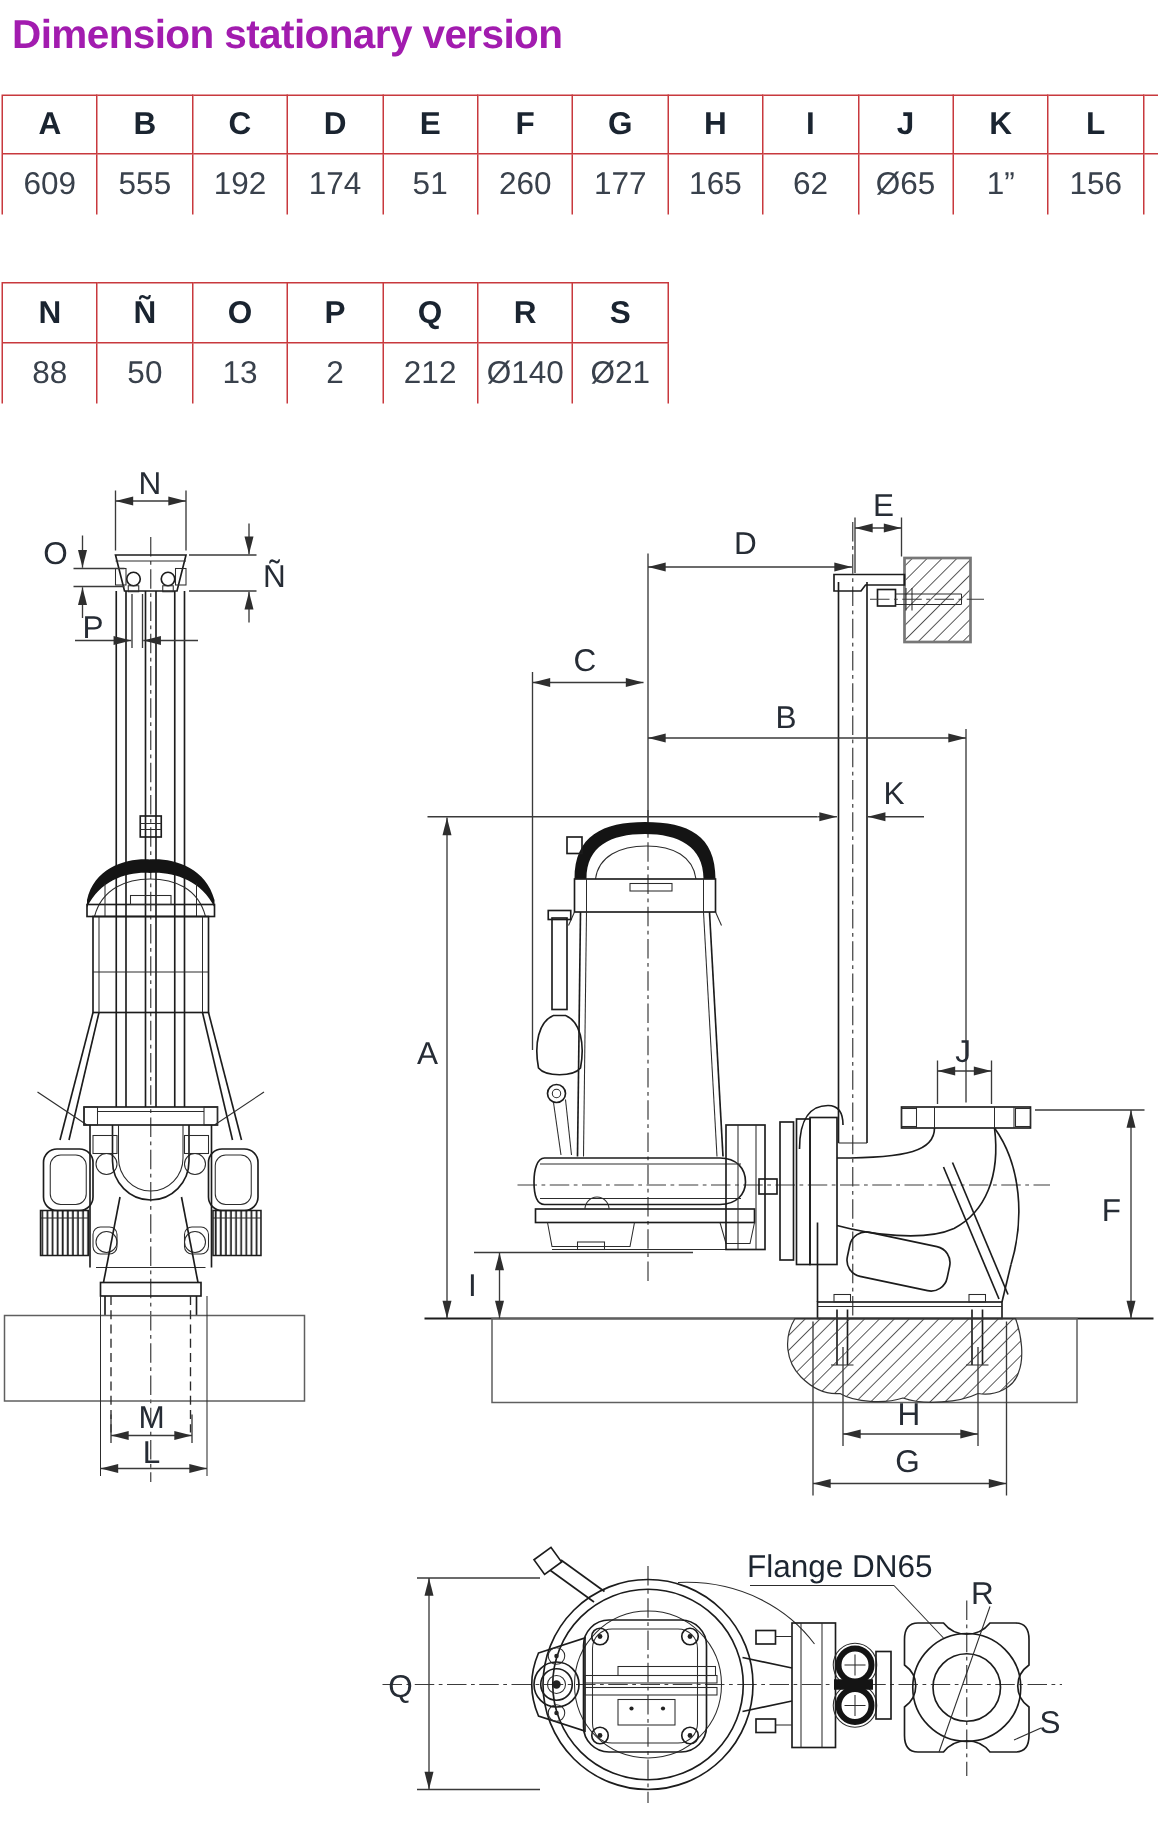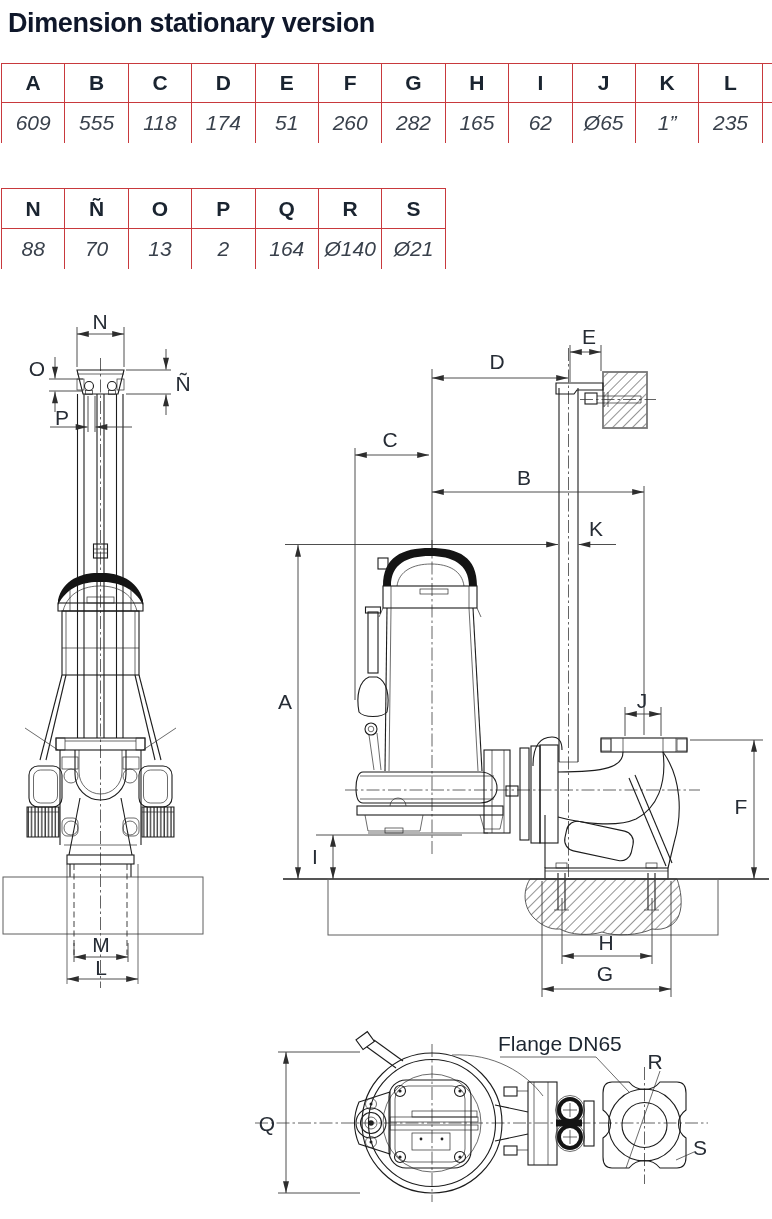--- a/index.html
+++ b/index.html
@@ -1,27 +1,27 @@
 <!DOCTYPE html>
 <html><head>
 <meta charset="utf-8">
 <style>
   html,body{margin:0;padding:0;background:#fff;}
   .page{position:relative;width:772px;height:1219px;background:#fff;overflow:hidden;
         font-family:"Liberation Sans",sans-serif;}
   .title{position:absolute;left:8px;top:8px;font-size:27px;font-weight:700;
-         color:#0f172a;letter-spacing:-0.4px;}
+         color:#a21caf;letter-spacing:-0.4px;}
   .dim-table{position:absolute;display:grid;border-left:1.4px solid #c8393d;
              font-size:21px;color:#39414c;}
   .dim-table .hc{font-weight:700;color:#1a2430;
        border-top:1.4px solid #c8393d;border-bottom:1.4px solid #c8393d;
        border-right:1.4px solid #c8393d;
        display:flex;align-items:center;justify-content:center;}
   .dim-table .vc{border-right:1.4px solid #c8393d;
-       display:flex;align-items:center;justify-content:center;font-style:italic;}
+       display:flex;align-items:center;justify-content:center;}
   .noR{border-right:none !important;}
   #t1{left:1px;top:63px;width:770px;grid-template-columns:repeat(12,63.4px) 1fr;
       grid-template-rows:40px 40px;}
   #t2{left:1px;top:188px;grid-template-columns:repeat(7,63.4px);
       grid-template-rows:41px 40px;}
   svg{position:absolute;left:0;top:290px;}
   .ln{stroke:#1c1c1c;stroke-width:1.1;fill:none;}
   .tn{stroke:#2c2c2c;stroke-width:0.7;fill:none;}
   .dm{stroke:#3a3a3a;stroke-width:0.9;fill:none;}
   .cl{stroke:#3c3c3c;stroke-width:0.8;fill:none;stroke-dasharray:13 3 2.5 3;}
@@ -47,46 +47,46 @@
     <div class="hc">F</div>
     <div class="hc">G</div>
     <div class="hc">H</div>
     <div class="hc">I</div>
     <div class="hc">J</div>
     <div class="hc">K</div>
     <div class="hc">L</div>
     <div class="hc noR"></div>
     <div class="vc">609</div>
     <div class="vc">555</div>
-    <div class="vc">118</div>
+    <div class="vc">192</div>
     <div class="vc">174</div>
     <div class="vc">51</div>
     <div class="vc">260</div>
-    <div class="vc">282</div>
+    <div class="vc">177</div>
     <div class="vc">165</div>
     <div class="vc">62</div>
     <div class="vc">Ø65</div>
     <div class="vc">1”</div>
-    <div class="vc">235</div>
+    <div class="vc">156</div>
     <div class="vc noR"></div>
   </div>
 
   <div class="dim-table" id="t2">
     <div class="hc">N</div>
     <div class="hc">Ñ</div>
     <div class="hc">O</div>
     <div class="hc">P</div>
     <div class="hc">Q</div>
     <div class="hc">R</div>
     <div class="hc">S</div>
     <div class="vc">88</div>
-    <div class="vc">70</div>
+    <div class="vc">50</div>
     <div class="vc">13</div>
     <div class="vc">2</div>
-    <div class="vc">164</div>
+    <div class="vc">212</div>
     <div class="vc">Ø140</div>
     <div class="vc">Ø21</div>
   </div>
 
   <svg width="772" height="929" viewBox="0 290 772 929">
     <defs>
       <marker id="ar" markerWidth="13" markerHeight="8" refX="12.3" refY="4" orient="auto-start-reverse" markerUnits="userSpaceOnUse">
         <path d="M0.5,1 L12.3,4 L0.5,7 Z" fill="#2e2e2e"></path>
       </marker>
       <pattern id="hatch" width="7" height="7" patternUnits="userSpaceOnUse" patternTransform="rotate(45)">

